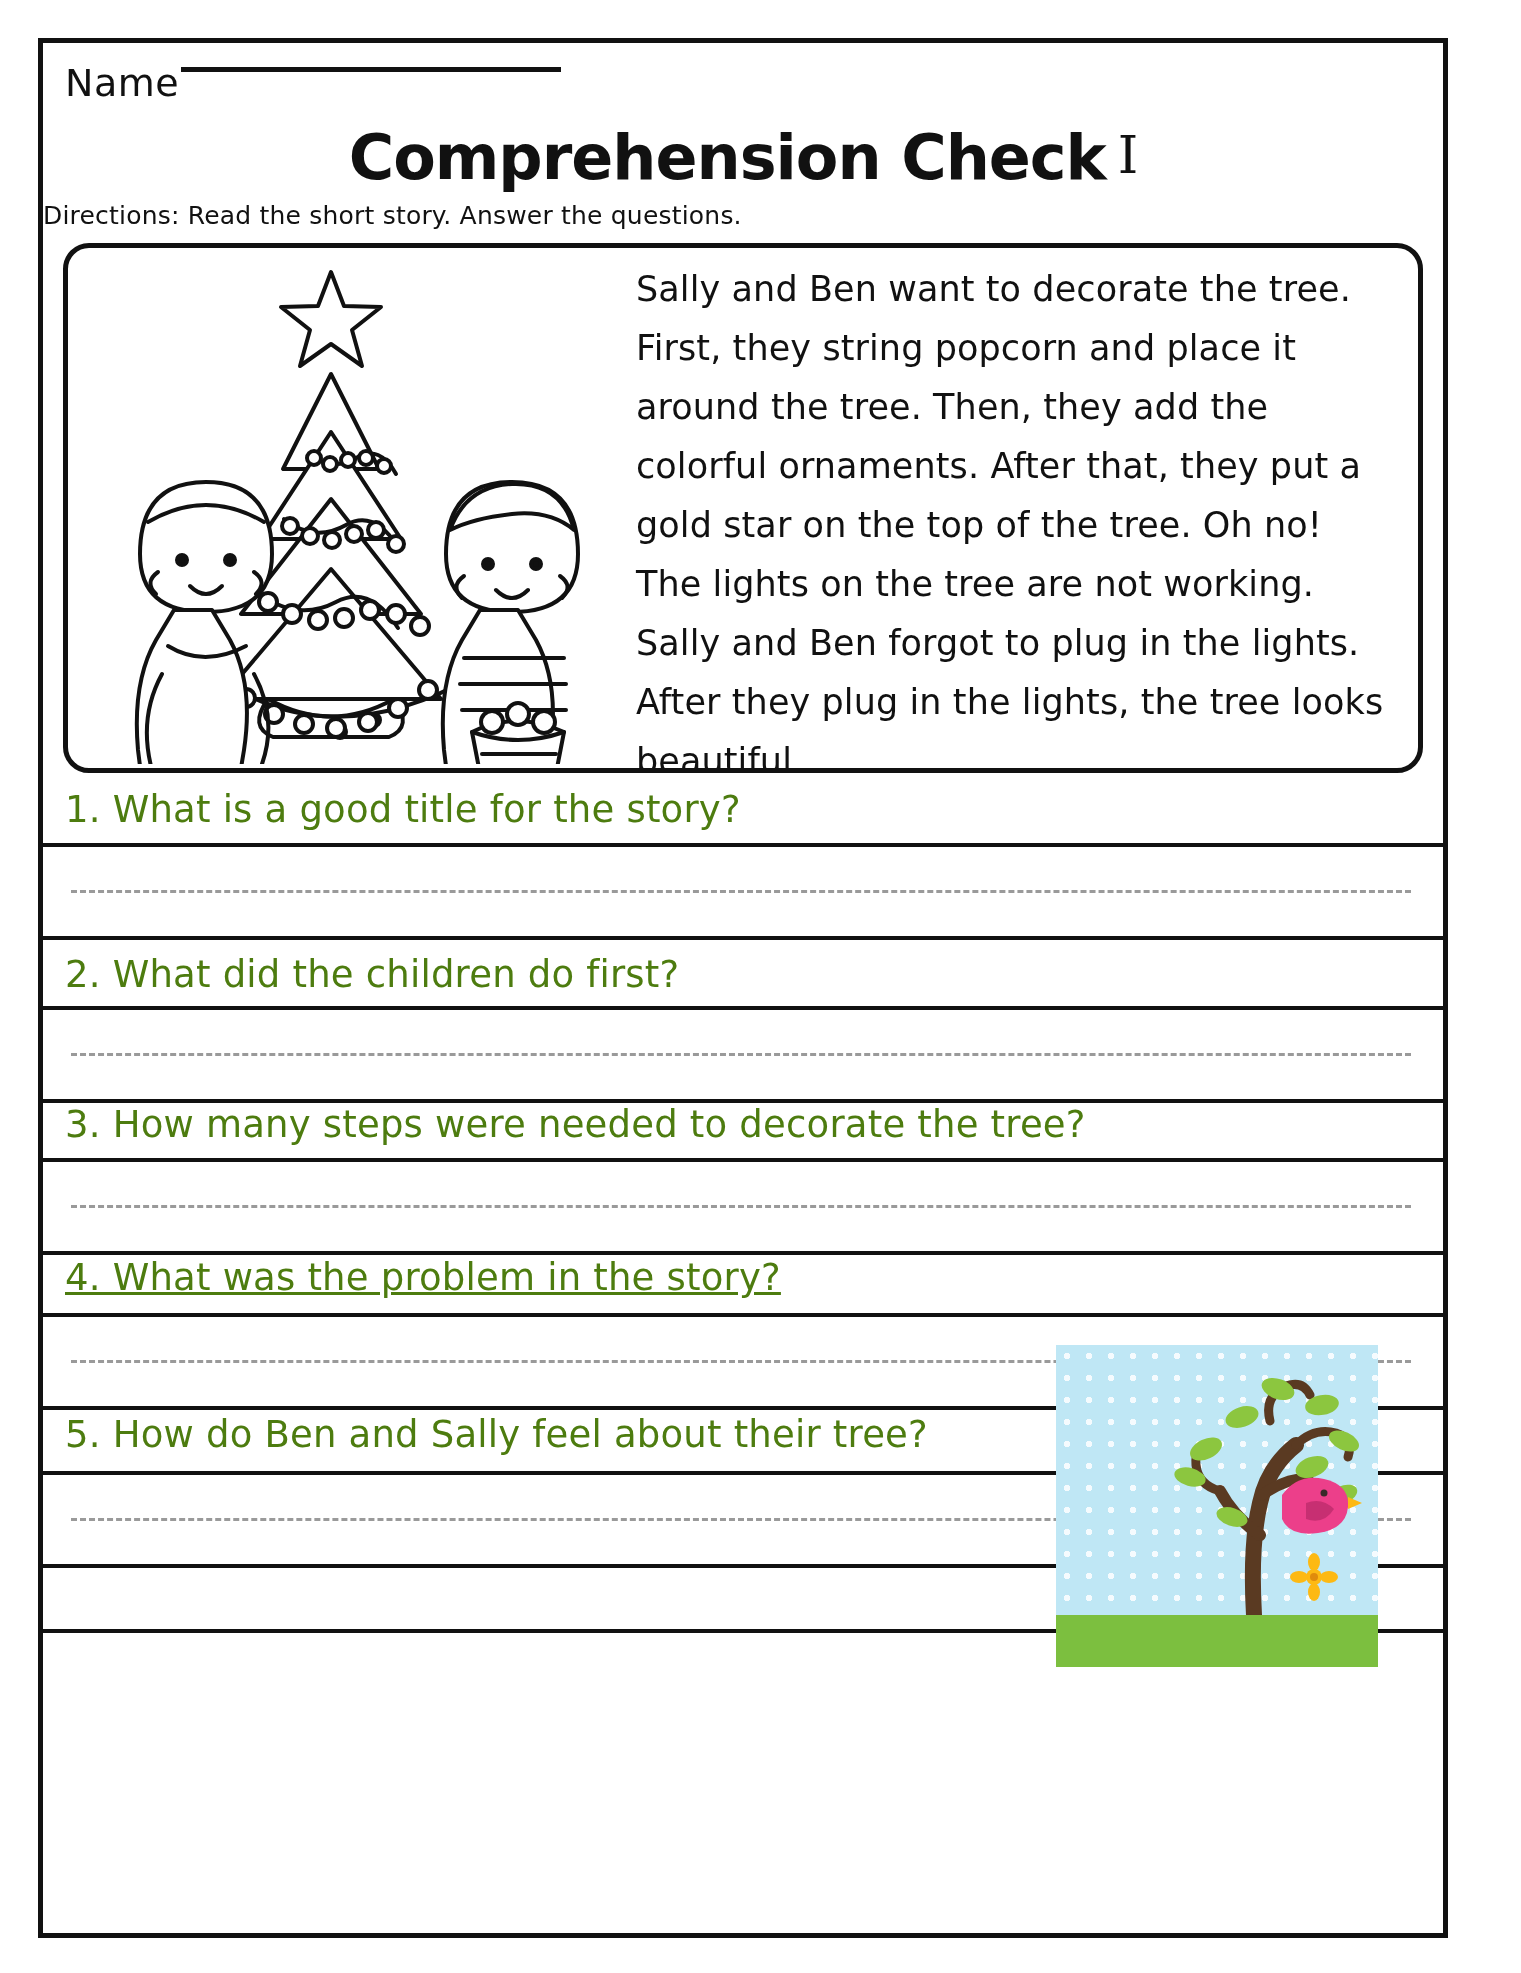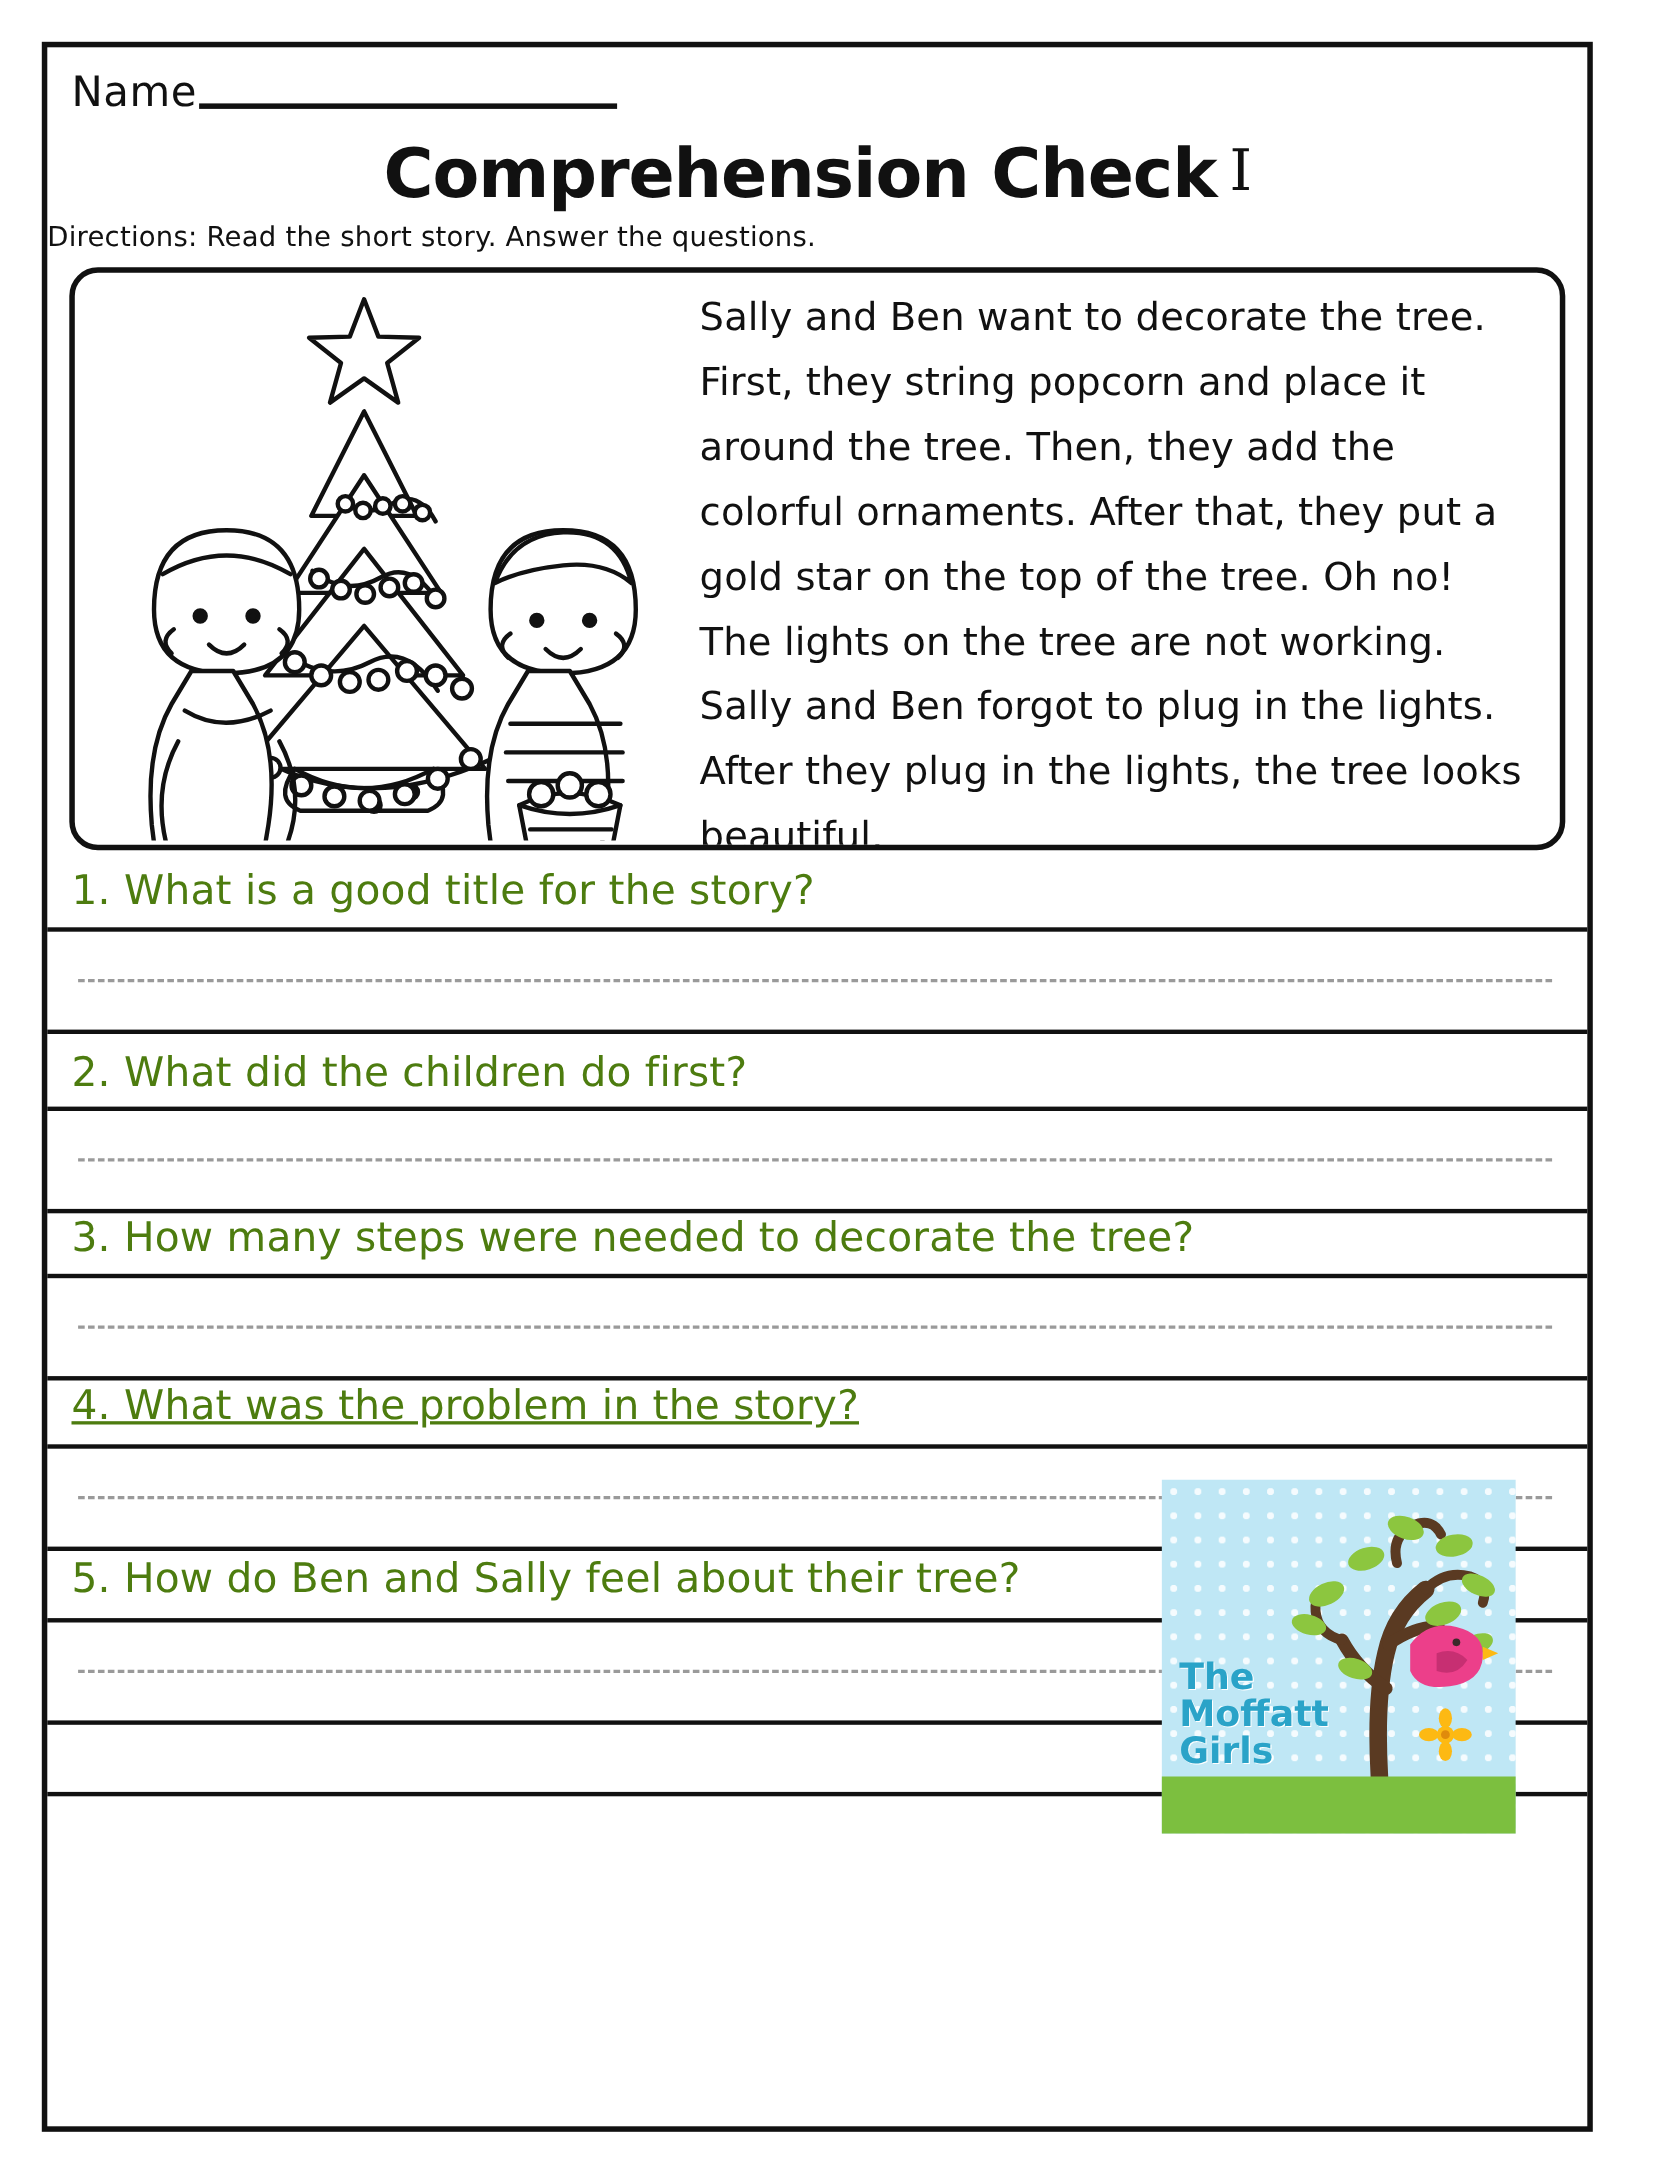--- a/index.html
+++ b/index.html
@@ -26,21 +26,21 @@
     box-sizing: border-box;
     background: #fff;
   }
 
   
   .name-row {
     position: absolute;
     left: 22px;
     top: 18px;
     display: flex;
-    align-items: flex-end;
+    align-items: flex-start;
   }
   .name-label {
     font-size: 38px;
     letter-spacing: 0.5px;
     font-family: "DejaVu Sans", sans-serif;
     color: #111;
   }
   .name-blank {
     width: 380px;
     border-bottom: 5px solid #111;
@@ -352,20 +352,15 @@
         <g fill="#fdb913">
           <ellipse cx="0" cy="-15" rx="6" ry="9"></ellipse>
           <ellipse cx="0" cy="15" rx="6" ry="9"></ellipse>
           <ellipse cx="-15" cy="0" rx="9" ry="6"></ellipse>
           <ellipse cx="15" cy="0" rx="9" ry="6"></ellipse>
         </g>
         <circle r="4" fill="#e08b0c"></circle>
       </g>
     </svg>
     <div class="grass"></div>
-    <div class="brandtext">
-      <div>The</div>
-      <div>Moffatt</div>
-      <div>Girls</div>
-    </div>
   </div>
 
 </div>
 
 </body></html>

